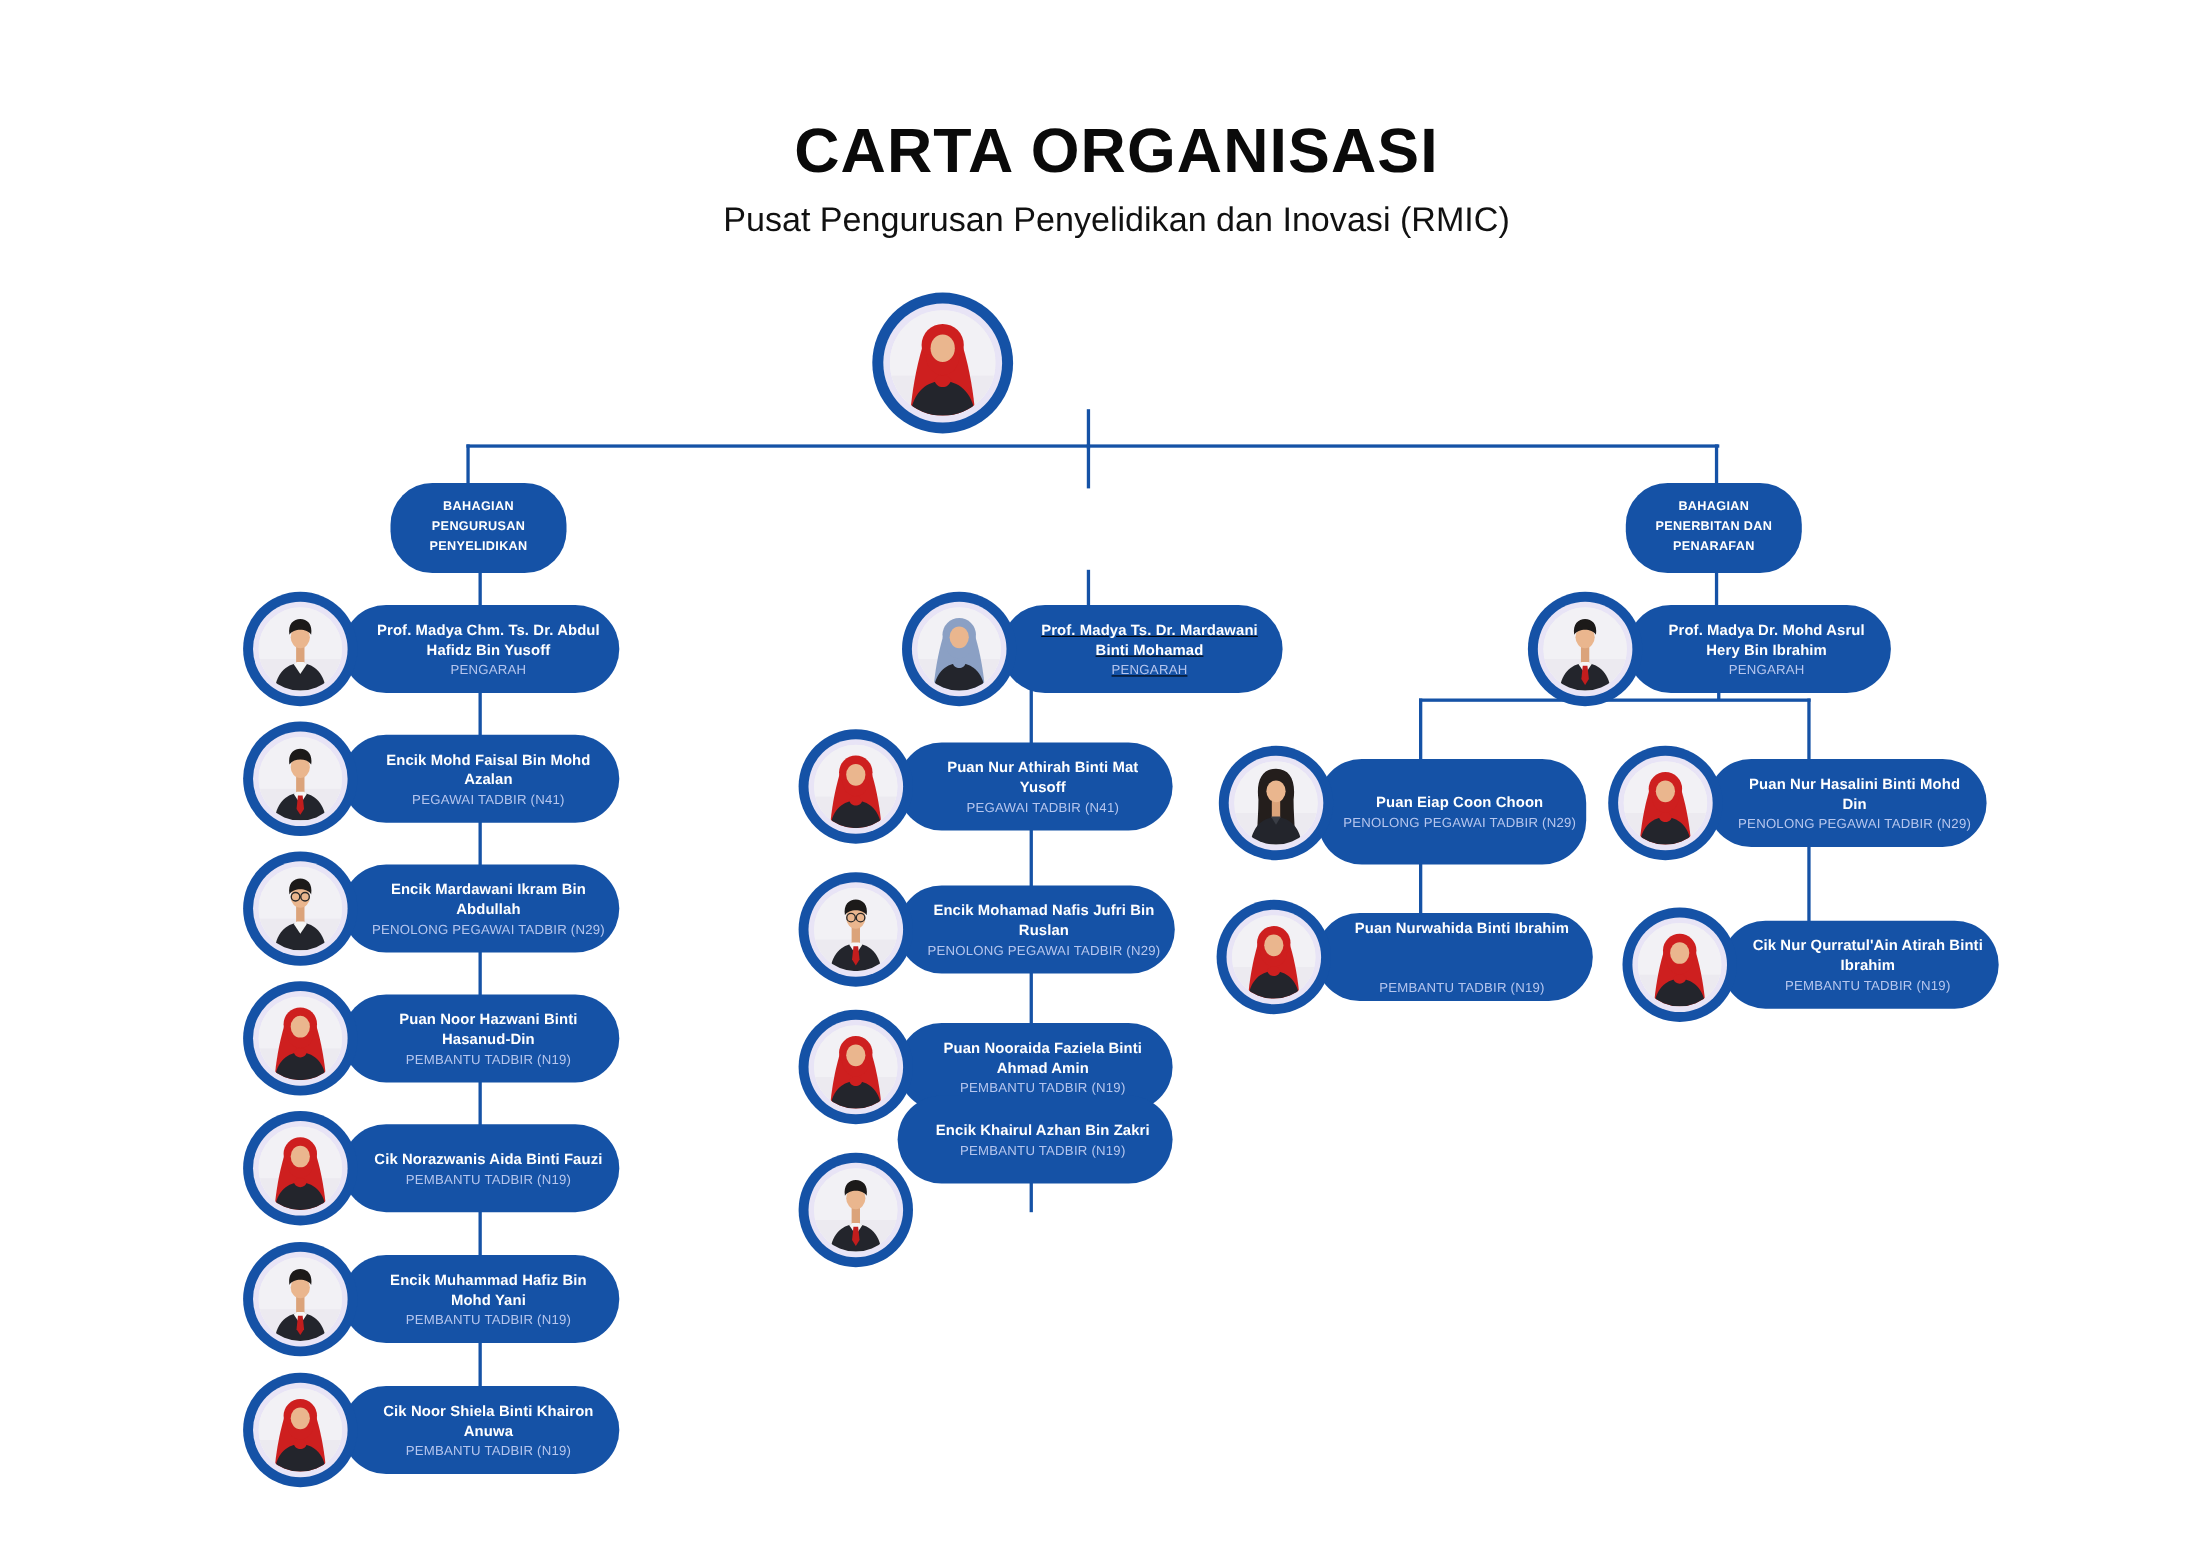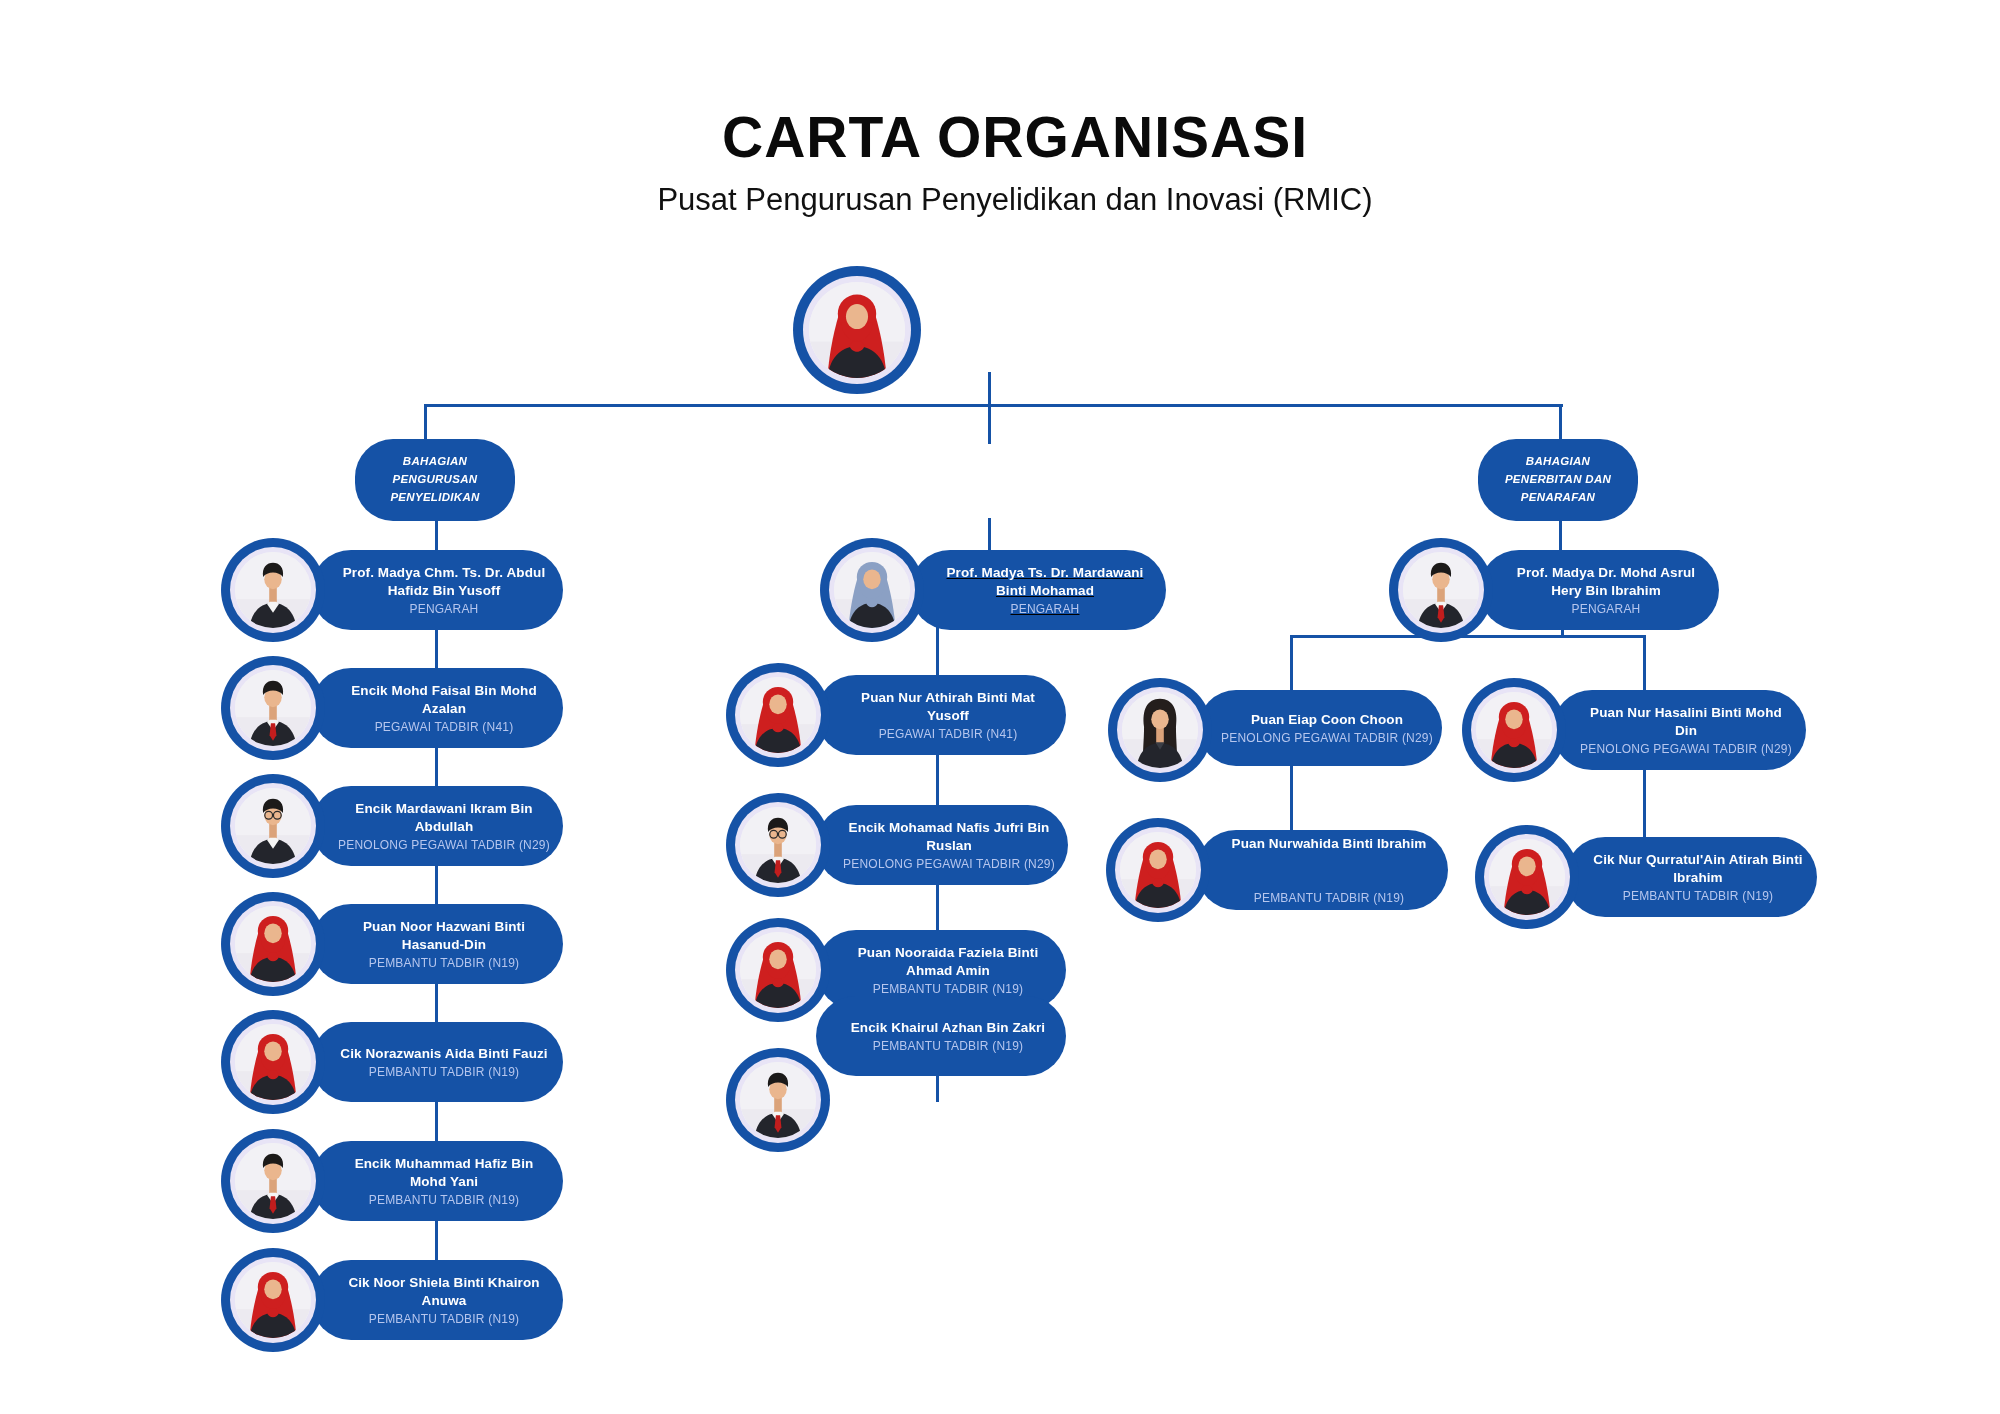--- a/index.html
+++ b/index.html
@@ -10,21 +10,21 @@
   }
   #chart{position:absolute;inset:0;}
   .page-title{position:absolute;top:104px;left:0;width:2030px;text-align:center;
     font-size:57px;font-weight:bold;color:#0a0a0a;letter-spacing:1px;}
   .page-subtitle{position:absolute;top:182px;left:0;width:2030px;text-align:center;
     font-size:31px;color:#111;}
   .line{position:absolute;background:var(--primary);}
   .branch{position:absolute;background:var(--primary);border-radius:38px;
     display:flex;align-items:center;justify-content:center;box-sizing:border-box;
     color:#fff;font-weight:bold;font-size:11.5px;line-height:1.55;
-    text-align:center;letter-spacing:.3px;padding:16px 13px;z-index:2;font-style:italic;}
+    text-align:center;letter-spacing:.3px;padding:16px 13px;z-index:2;}
   .pill{position:absolute;background:var(--primary);display:flex;flex-direction:column;
     align-items:center;justify-content:center;box-sizing:border-box;text-align:center;z-index:2;}
   .pname{color:#ffffff;font-weight:bold;font-size:13.5px;line-height:1.3;letter-spacing:.1px;}
   .prole{color:var(--role);font-size:12px;margin-top:3px;white-space:nowrap;letter-spacing:.2px;}
   .big .pname{font-size:17px;line-height:1.35;}
   .big .prole{font-size:15px;margin-top:4px;}
   .circ{position:absolute;border-radius:50%;background:var(--primary);
     display:flex;align-items:center;justify-content:center;z-index:3;}
   .ring{border-radius:50%;background:var(--ring);display:flex;align-items:center;justify-content:center;}
   .photo{border-radius:50%;overflow:hidden;background:#f2f1f5;}
@@ -316,21 +316,21 @@
             <rect x="45" y="42" width="10" height="26" fill="#dba37a"></rect>
             <ellipse cx="50" cy="36" rx="11.5" ry="13" fill="#eab68e"></ellipse>
             <path d="M37 33 C35 20 42 14 50 14 C58 14 65 20 63 33 C58 25 42 25 37 33 Z" fill="#1c1a19"></path>
             <path d="M19 100 C22 76 36 67 50 67 C64 67 78 76 81 100 Z" fill="#23252c"></path>
             <path d="M42 68 L50 80 L58 68 L54 65.5 L46 65.5 Z" fill="#f5f5f5"></path>
             <path d="M47.2 70 L52.8 70 L54.5 86 L50 93 L45.5 86 Z" fill="#c21d1d"></path>
           </svg>
         </div>
       </div>
     </div>
-    <div class="pill" style="left: 1198px; top: 690px; width: 244px; height: 76px; border-radius: 40px; padding-left: 26px; padding-right: 12px;">
+    <div class="pill" style="left: 1198px; top: 690px; width: 244px; height: 96px; border-radius: 40px; padding-left: 26px; padding-right: 12px;">
       <div class="pname">Puan Eiap Coon Choon</div>
       <div class="prole">PENOLONG PEGAWAI TADBIR (N29)</div>
     </div>
     <div class="circ" style="left: 1108px; top: 678px; width: 104px; height: 104px;">
       <div class="ring" style="width: 86px; height: 86px;">
         <div class="photo" style="width: 76px; height: 76px;">
           <svg viewBox="0 0 100 100" xmlns="http://www.w3.org/2000/svg">
             <rect width="100" height="100" fill="#f2f1f5"></rect>
             <rect y="62" width="100" height="38" fill="#eceaf0"></rect>
             <path d="M50 9 C33 9 26 24 29 46 C29 64 27 77 28 92 L72 92 C73 77 71 64 71 46 C74 24 67 9 50 9 Z" fill="#241e1c"></path>

